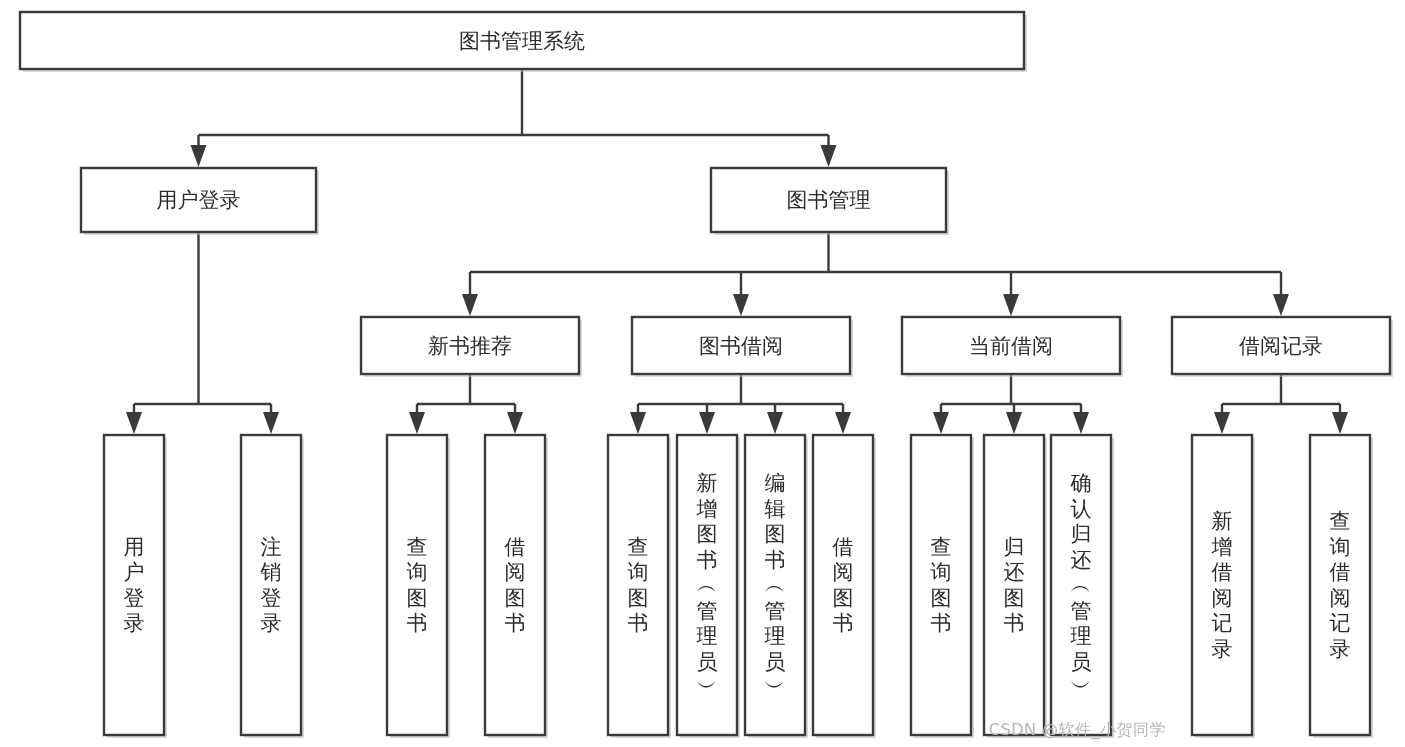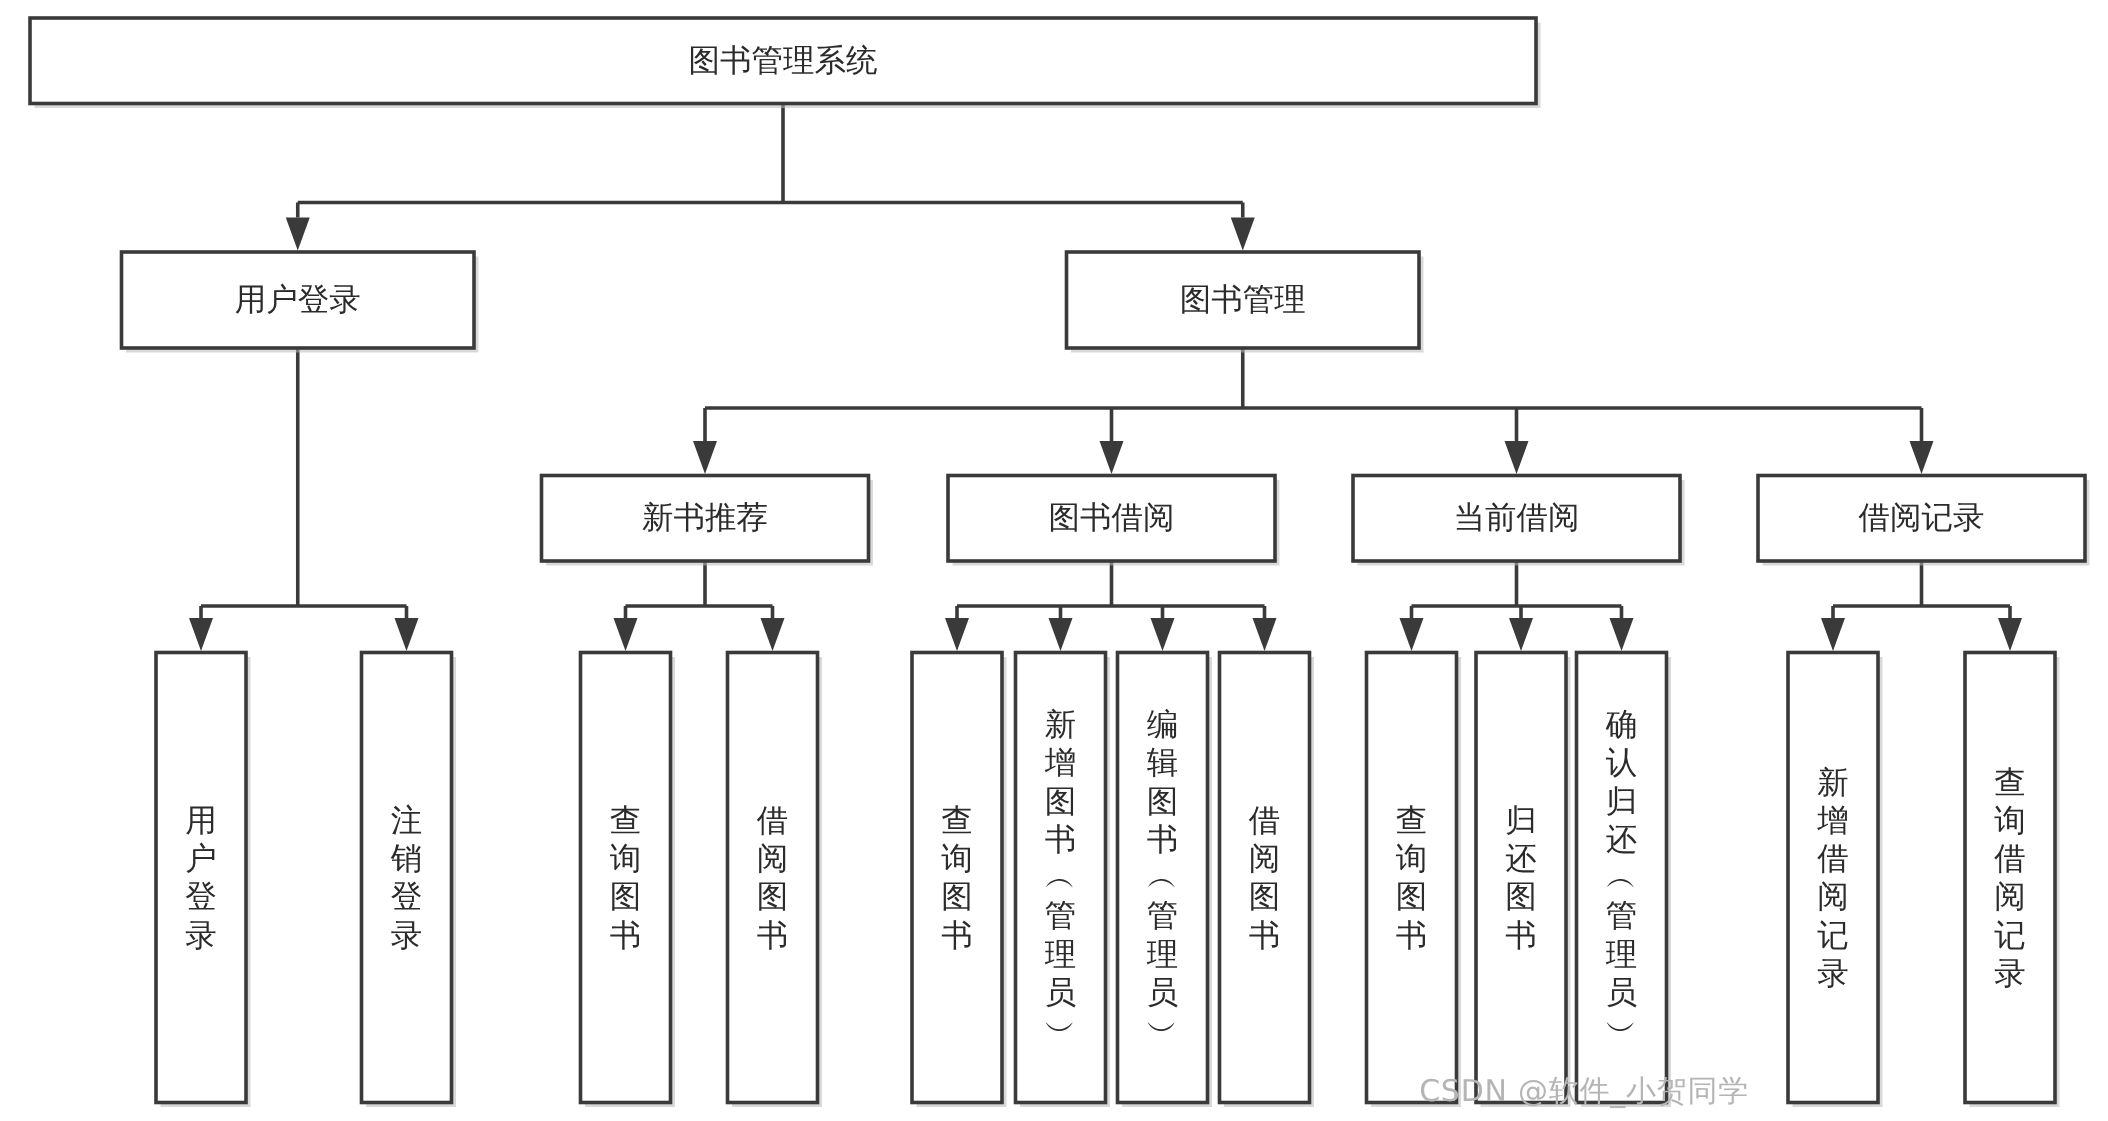--- a/index.html
+++ b/index.html
@@ -58,21 +58,21 @@
     fill: #2b2b2b;
     font-family: "DejaVu Sans", "Liberation Sans", sans-serif;
     font-size: 21px;
     text-anchor: middle;
   }
   .watermark {
     position: absolute;
     right: 8px;
     bottom: 6px;
     color: #b5b5b5;
-    font-size: 20px;
+    font-size: 16px;
     font-family: "DejaVu Sans", "Liberation Sans", sans-serif;
     letter-spacing: 0.5px;
     white-space: nowrap;
     user-select: none;
   }
 </style>
 </head>
 <body>
 
 <div id="diagram-root">

